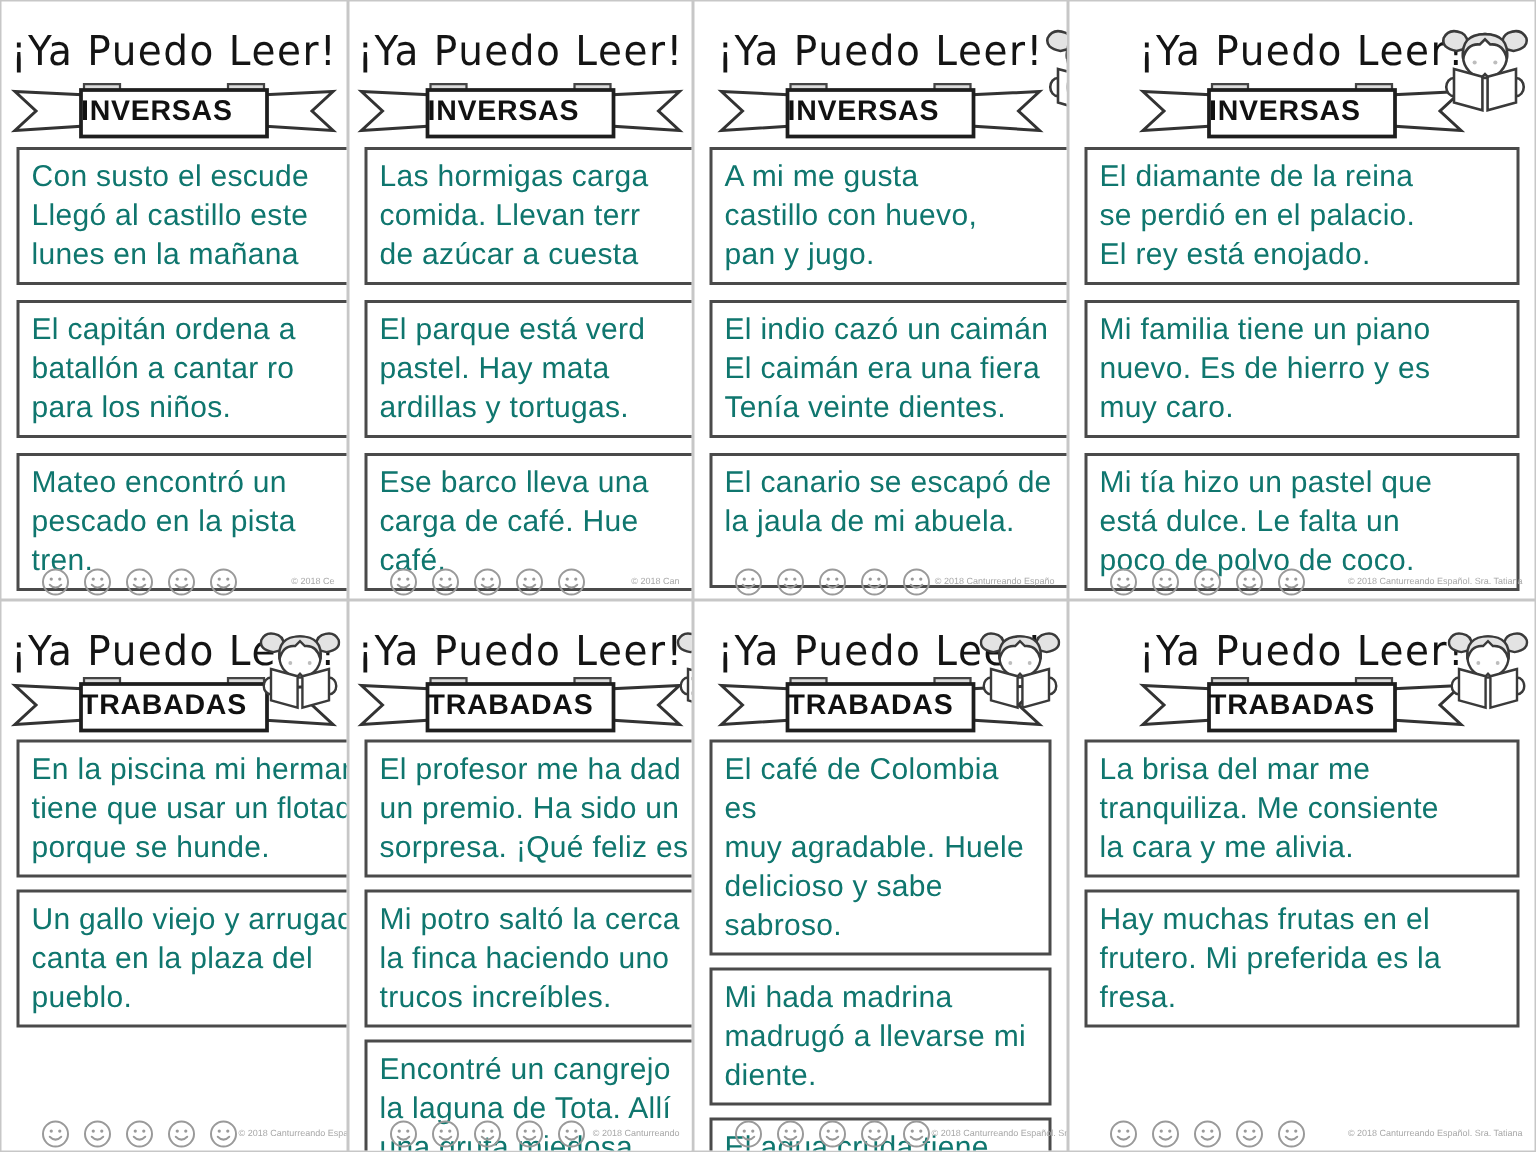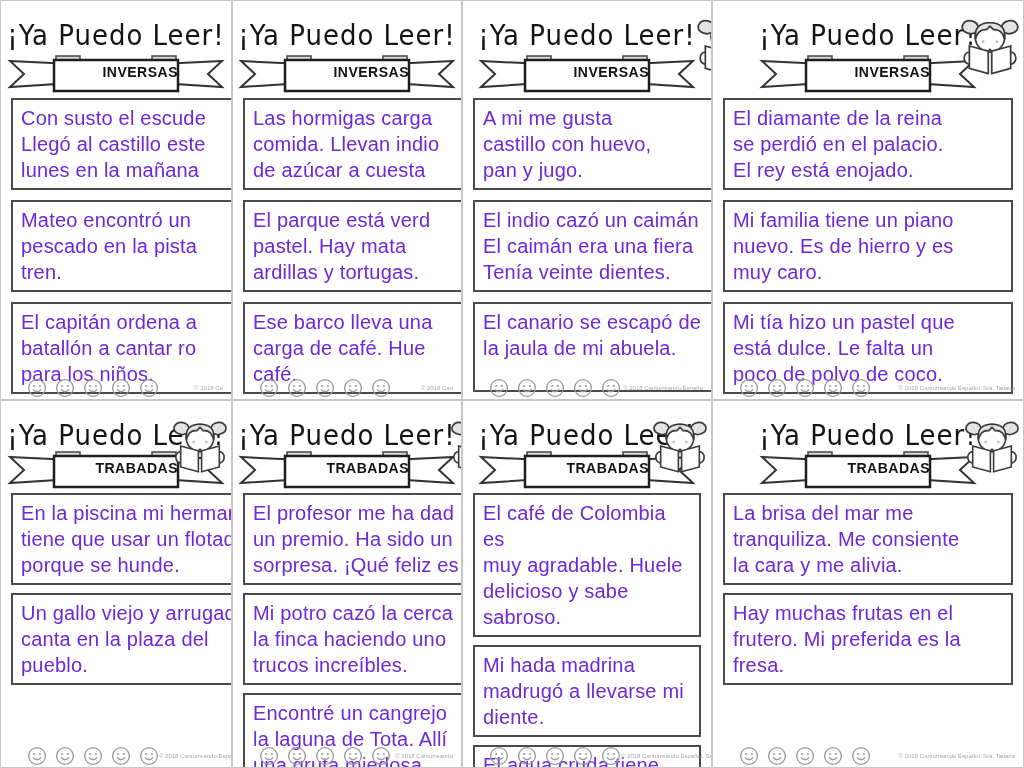--- a/index.html
+++ b/index.html
@@ -28,28 +28,28 @@
     transform:scaleY(1.06); transform-origin:top center;
   }
 
   .girl-svg { position:absolute; top:-2px; right:2px; width:62px; height:62px; z-index:3; }
   .icon-cut .girl-svg { right:-46px; }
   .r2 .girl-svg { top:0; width:58px; height:58px; }
 
   .banner { position:relative; width:220px; height:42px; margin:-2px auto 0 auto; flex:0 0 auto; z-index:2; }
   .banner svg.ribbon { position:absolute; left:0; top:0; width:220px; height:42px; }
   .banner-label {
-    position:absolute; left:48px; width:124px; top:13px; text-align:right;
-    font-weight:bold; font-size:14px; letter-spacing:0.5px; color:#111;
+    position:absolute; left:48px; width:124px; top:13px; text-align:left;
+    font-weight:bold; font-size:19px; letter-spacing:0.5px; color:#111;
   }
 
   .box {
     border:2px solid #4a4a4a; background:#fff;
     margin:5px 10px; padding:5px 8px;
-    font-size:20px; line-height:1.3; color:#6d28d9;
+    font-size:20px; line-height:1.3; color:#0f766e;
     letter-spacing:0.2px;
     white-space:pre-line; flex:0 0 auto;
     min-height:90px; box-sizing:border-box;
   }
   .r2 .box { min-height:82px; margin:4px 10px; }
 
   
   .clip .box { width:calc(100% + 26px); margin-right:0; }
 
   .card-footer {
@@ -104,26 +104,26 @@
     </div>
     <div class="banner">
       <svg class="ribbon">
           <use href="#ribbon"></use>
         </svg>
       <span class="banner-label">INVERSAS</span>
     </div>
     <div class="box">Con susto el escude
 Llegó al castillo este
 lunes en la mañana</div>
+    <div class="box">El capitán ordena a
+batallón a cantar ro
+para los niños.</div>
     <div class="box">Mateo encontró un
 pescado en la pista
 tren.</div>
-    <div class="box">El capitán ordena a
-batallón a cantar ro
-para los niños.</div>
     <div class="card-footer">
       <div class="smileys">
         <svg class="smiley">
             <use href="#smiley"></use>
           </svg>
         <svg class="smiley">
             <use href="#smiley"></use>
           </svg>
         <svg class="smiley">
             <use href="#smiley"></use>
@@ -143,21 +143,21 @@
     <div class="card-header">
       <div class="title">¡Ya Puedo Leer!</div>
     </div>
     <div class="banner">
       <svg class="ribbon">
           <use href="#ribbon"></use>
         </svg>
       <span class="banner-label">INVERSAS</span>
     </div>
     <div class="box">Las hormigas carga
-comida. Llevan indio
+comida. Llevan terr
 de azúcar a cuesta</div>
     <div class="box">El parque está verd
 pastel. Hay mata
 ardillas y tortugas.</div>
     <div class="box">Ese barco lleva una
 carga de café. Hue
 café.</div>
     <div class="card-footer">
       <div class="smileys">
         <svg class="smiley">
@@ -317,21 +317,21 @@
     </div>
     <div class="banner">
       <svg class="ribbon">
           <use href="#ribbon"></use>
         </svg>
       <span class="banner-label">TRABADAS</span>
     </div>
     <div class="box">El profesor me ha dad
 un premio. Ha sido un
 sorpresa. ¡Qué feliz es</div>
-    <div class="box">Mi potro cazó la cerca
+    <div class="box">Mi potro saltó la cerca
 la finca haciendo uno
 trucos increíbles.</div>
     <div class="box">Encontré un cangrejo
 la laguna de Tota. Allí
 una gruta miedosa.</div>
     <div class="card-footer">
       <div class="smileys">
         <svg class="smiley">
             <use href="#smiley"></use>
           </svg>

